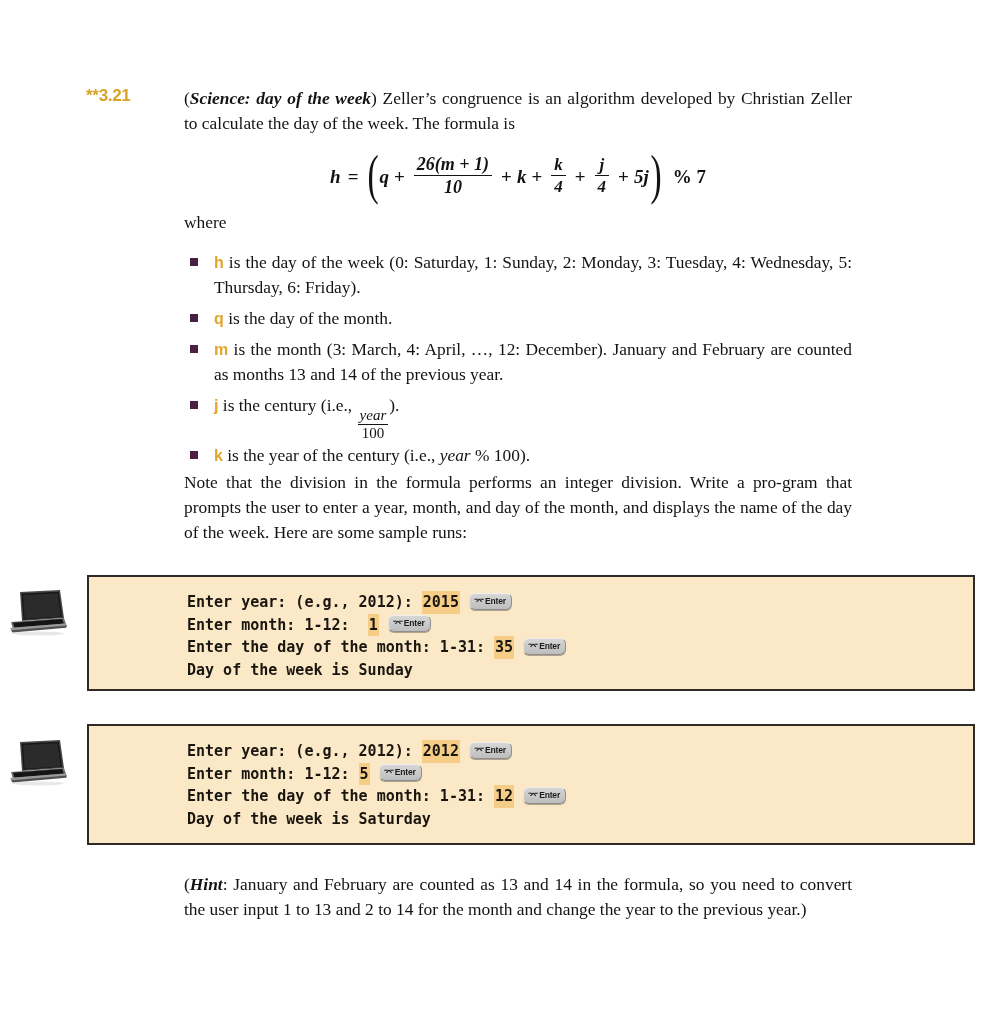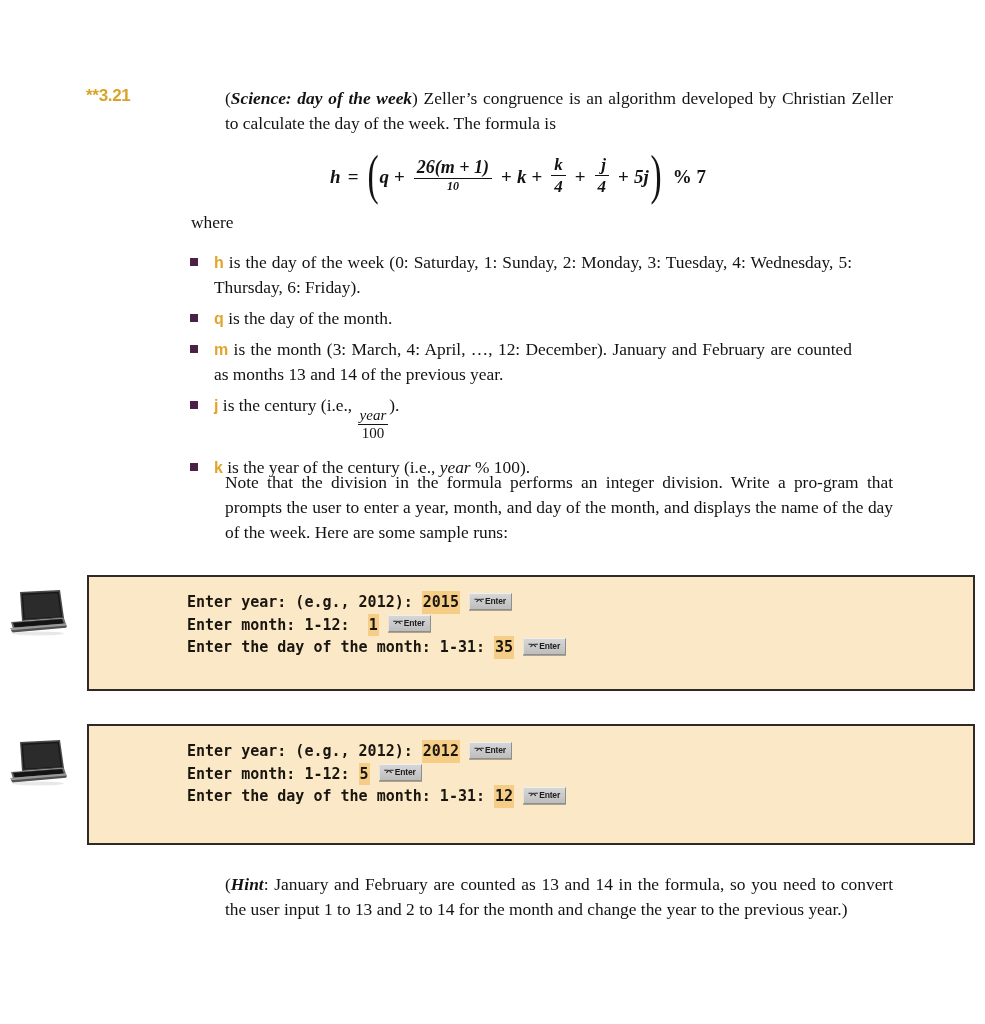--- a/index.html
+++ b/index.html
@@ -28,21 +28,20 @@
     font-size: 17px;
     letter-spacing: -0.3px;
     color: #d9a327;
   }
 
   
   .col {
     position: absolute;
     left: 184px;
     width: 668px;
-    margin-left: 41px;
   }
   .para {
     font-size: 17.4px;
     line-height: 25px;
     text-align: justify;
     text-justify: inter-word;
     hyphens: manual;
   }
   .para.lead { top: 0; }
   .it { font-style: italic; }
@@ -82,51 +81,51 @@
     line-height: 0.62;
     transform: scaleX(0.62);
     display: inline-block;
     margin: 0 -2px;
     position: relative;
     top: -1px;
   }
   .frac {
     display: inline-flex;
     flex-direction: column;
-    align-items: flex-end;
+    align-items: center;
     vertical-align: middle;
     margin: 0 4px;
     position: relative;
     top: -1px;
   }
   .frac .num {
     font-size: 18px;
     padding: 0 3px 1px 3px;
     line-height: 1.05;
   }
   .frac .den {
-    font-size: 12px;
+    font-size: 18px;
     padding: 1px 3px 0 3px;
     border-top: 1.6px solid #131313;
     line-height: 1.15;
     width: 100%;
     text-align: center;
     box-sizing: border-box;
   }
   .frac.sm .num, .frac.sm .den { font-size: 17px; }
   .mod {
     font-style: normal;
     font-weight: bold;
     padding-left: 10px;
   }
 
   
   .where {
     position: absolute;
-    left: 191px;
+    left: 184px;
     top: 212px;
     font-size: 17.4px;
   }
 
   
   .bullets {
     position: absolute;
     left: 190px;
     top: 250px;
     width: 662px;
@@ -227,21 +226,21 @@
     box-shadow: 0 1px 0 rgba(0,0,0,0.30);
     font-family: "Liberation Sans", sans-serif;
     font-size: 8.5px;
     font-weight: bold;
     color: #1d1d1d;
     line-height: 1;
     padding: 3px 5px 3px 4px;
     letter-spacing: -0.2px;
     position: relative;
     top: -1px;
-    border-radius: 0;
+    border-radius: 6px;
   }
   .enterkey .ret { font-size: 9px; margin-right: 1px; }
 
   
   .laptop {
     position: absolute;
     width: 62px;
     height: 48px;
   }
   #laptop-1 { left: 8px; top: 588px; }
@@ -306,21 +305,21 @@
   <div class="bullet-item">
     <span class="bullet-sq"></span>
     <span class="var">q</span><span> is the day of the month.</span>
   </div>
 
   <div class="bullet-item">
     <span class="bullet-sq"></span>
     <span class="var">m</span><span> is the month (3: March, 4: April, …, 12: December). January and February are counted as months 13 and 14 of the previous year.</span>
   </div>
 
-  <div class="bullet-item" style="margin-bottom:14px;">
+  <div class="bullet-item" style="margin-bottom:2px;">
     <span class="bullet-sq"></span>
     <span class="var">j</span><span> is the century (i.e., </span><span class="inline-frac">
         <span class="num">year</span>
         <span class="den">100</span>
       </span><span>).</span>
   </div>
 
   <div class="bullet-item">
     <span class="bullet-sq"></span>
     <span class="var">k</span><span> is the year of the century (i.e., </span><span class="it">year</span><span> % 100).</span>
@@ -353,20 +352,23 @@
     </div>
 
     <div class="cline">
       <span class="txt">Enter month: 1-12:  </span><span class="hl">1</span><span class="enterkey"><span class="ret">⌤</span><span>Enter</span></span>
     </div>
 
     <div class="cline">
       <span class="txt">Enter the day of the month: 1-31: </span><span class="hl">35</span><span class="enterkey"><span class="ret">⌤</span><span>Enter</span></span>
     </div>
 
+    <div class="cline">
+      <span class="txt">Day of the week is Sunday</span>
+    </div>
 
   </div>
 </div>
 
 <div class="laptop" id="laptop-2">
   <svg viewBox="0 0 62 48" width="62" height="48" aria-hidden="true">
     <g>
       <path d="M12,4 L52,2 L56,30 L14,33 Z" fill="#4a4a4a"></path>
       <path d="M13.5,5.6 L50.8,3.7 L54.3,29.1 L15.4,31.7 Z" fill="#171717"></path>
       <path d="M15,7 L49.6,5.3 L52.8,28.4 L16.7,30.7 Z" fill="#2b2b2b"></path>
@@ -387,19 +389,22 @@
     </div>
 
     <div class="cline">
       <span class="txt">Enter month: 1-12: </span><span class="hl">5</span><span class="enterkey"><span class="ret">⌤</span><span>Enter</span></span>
     </div>
 
     <div class="cline">
       <span class="txt">Enter the day of the month: 1-31: </span><span class="hl">12</span><span class="enterkey"><span class="ret">⌤</span><span>Enter</span></span>
     </div>
 
+    <div class="cline">
+      <span class="txt">Day of the week is Saturday</span>
+    </div>
 
   </div>
 </div>
 
 <div class="col para hint-para">
   <span>(</span><span class="it bd">Hint</span><span>: January and February are counted as 13 and 14 in the formula, so you need to convert the user input 1 to 13 and 2 to 14 for the month and change the year to the previous year.)</span>
 </div>
 
 </body></html>

